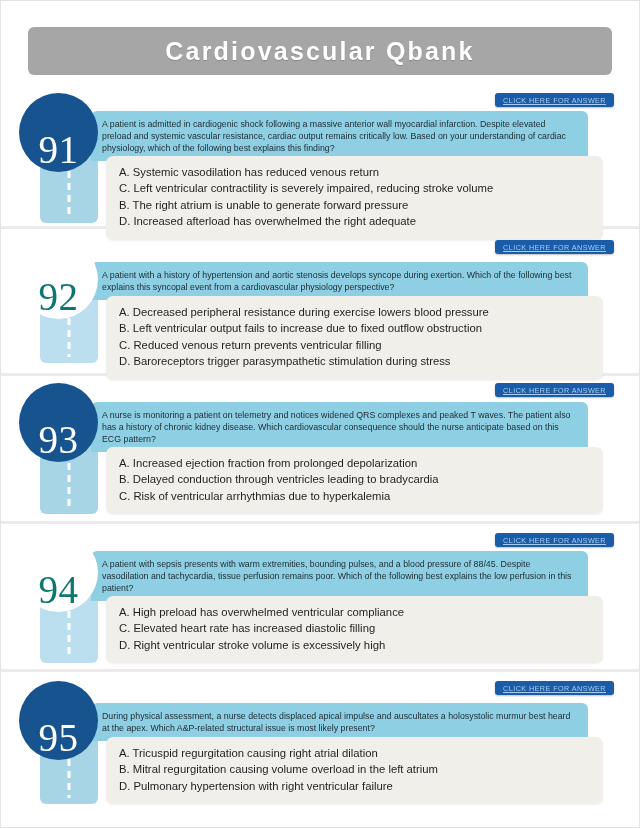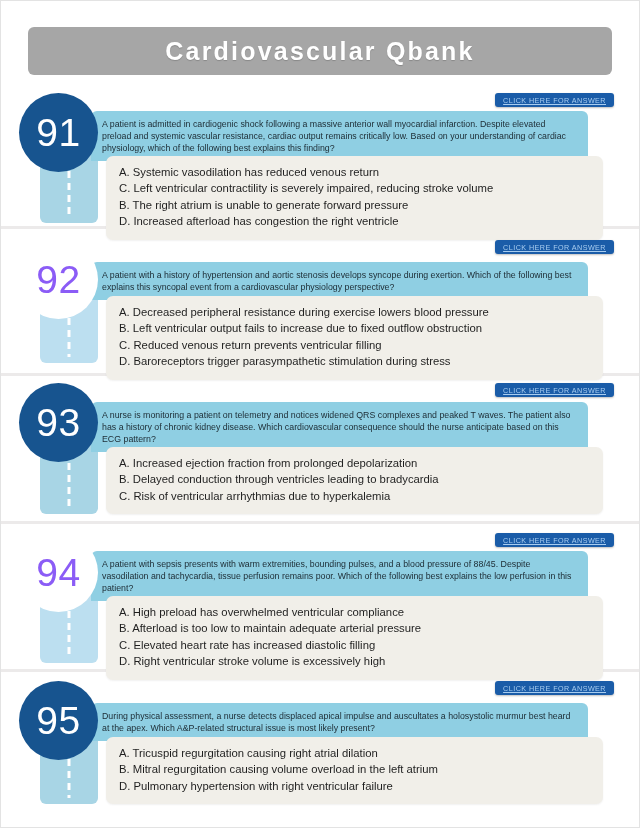--- a/index.html
+++ b/index.html
@@ -79,30 +79,30 @@
   }
 
   
   .numcircle {
     position: absolute;
     left: 18px;
     width: 79px;
     height: 79px;
     border-radius: 50%;
     display: flex;
-    align-items: center;
+    align-items: flex-end;
     justify-content: center;
     font-size: 39px;
     font-weight: 400;
     letter-spacing: 0.5px;
     z-index: 4;
-    font-family: Liberation Sans, sans-serif;
+    font-family: Liberation Serif, serif;
   }
   .numcircle.dark { background: #17548f; color: #ffffff; }
-  .numcircle.light { background: #ffffff; color: #8b5cf6; box-shadow: 0 0 0 0 #fff; }
+  .numcircle.light { background: #ffffff; color: #0f766e; box-shadow: 0 0 0 0 #fff; }
 
   
   .answer-btn {
     position: absolute;
     right: 27px;
     height: 14px;
     padding: 0 8px;
     background: #1a5ca8;
     border-radius: 3px;
     display: flex;
@@ -168,21 +168,21 @@
           <span>91</span>
         </div>
         <div class="answer-btn" style="top:14px">
           <span>CLICK HERE FOR ANSWER</span>
         </div>
         <div class="stem" style="top:32px;min-height:45px">A patient is admitted in cardiogenic shock following a massive anterior wall myocardial infarction. Despite elevated preload and systemic vascular resistance, cardiac output remains critically low. Based on your understanding of cardiac physiology, which of the following best explains this finding?</div>
         <div class="choices" style="top:77px;min-height:67px">
           <div class="choice">A. Systemic vasodilation has reduced venous return</div>
           <div class="choice">C. Left ventricular contractility is severely impaired, reducing stroke volume</div>
           <div class="choice">B. The right atrium is unable to generate forward pressure</div>
-          <div class="choice">D. Increased afterload has congestion the right ventricle</div>
+          <div class="choice">D. Increased afterload has overwhelmed the right adequate</div>
         </div>
       </div>
       <div class="qblock" style="top: 225px; height: 143px;">
         <div class="sep-top"></div>
         <div class="road pale" style="top:46px;height:91px">
           <div class="dash"></div>
         </div>
         <div class="numcircle light" style="top:14px">
           <span>92</span>
         </div>
@@ -222,21 +222,20 @@
         </div>
         <div class="numcircle light" style="top:12px">
           <span>94</span>
         </div>
         <div class="answer-btn" style="top:12px">
           <span>CLICK HERE FOR ANSWER</span>
         </div>
         <div class="stem" style="top:30px;min-height:45px">A patient with sepsis presents with warm extremities, bounding pulses, and a blood pressure of 88/45. Despite vasodilation and tachycardia, tissue perfusion remains poor. Which of the following best explains the low perfusion in this patient?</div>
         <div class="choices" style="top:75px;min-height:67px">
           <div class="choice">A. High preload has overwhelmed ventricular compliance</div>
-          <div class="choice">B. Afterload is too low to maintain adequate arterial pressure</div>
           <div class="choice">C. Elevated heart rate has increased diastolic filling</div>
           <div class="choice">D. Right ventricular stroke volume is excessively high</div>
         </div>
       </div>
       <div class="qblock" style="top: 668px; height: 141px;">
         <div class="sep-top"></div>
         <div class="road " style="top:44px;height:91px">
           <div class="dash"></div>
         </div>
         <div class="numcircle dark" style="top:12px">

